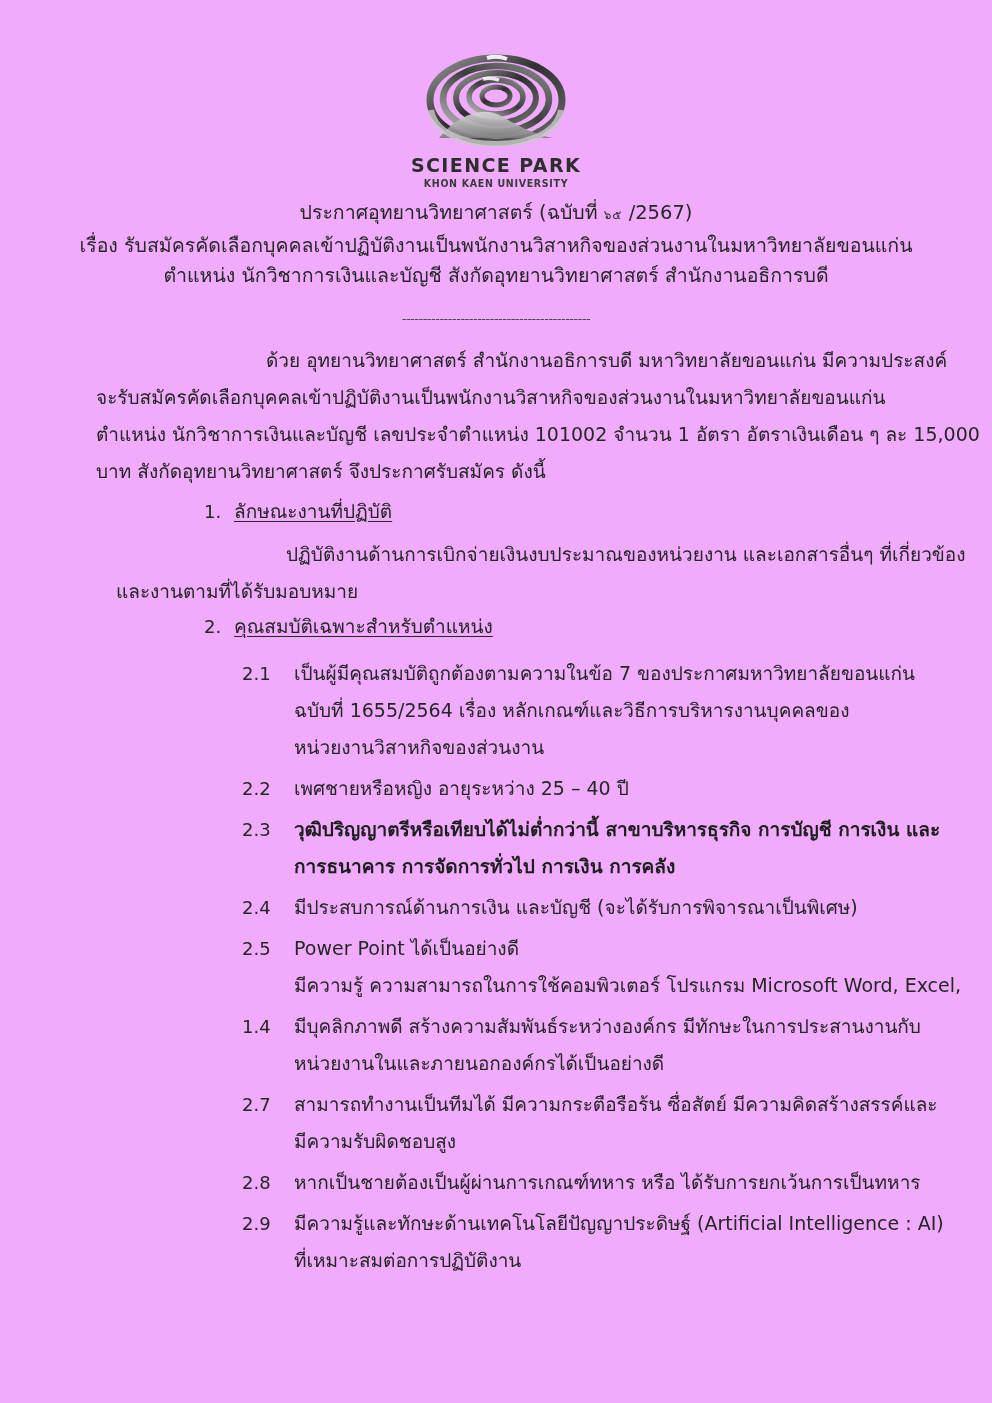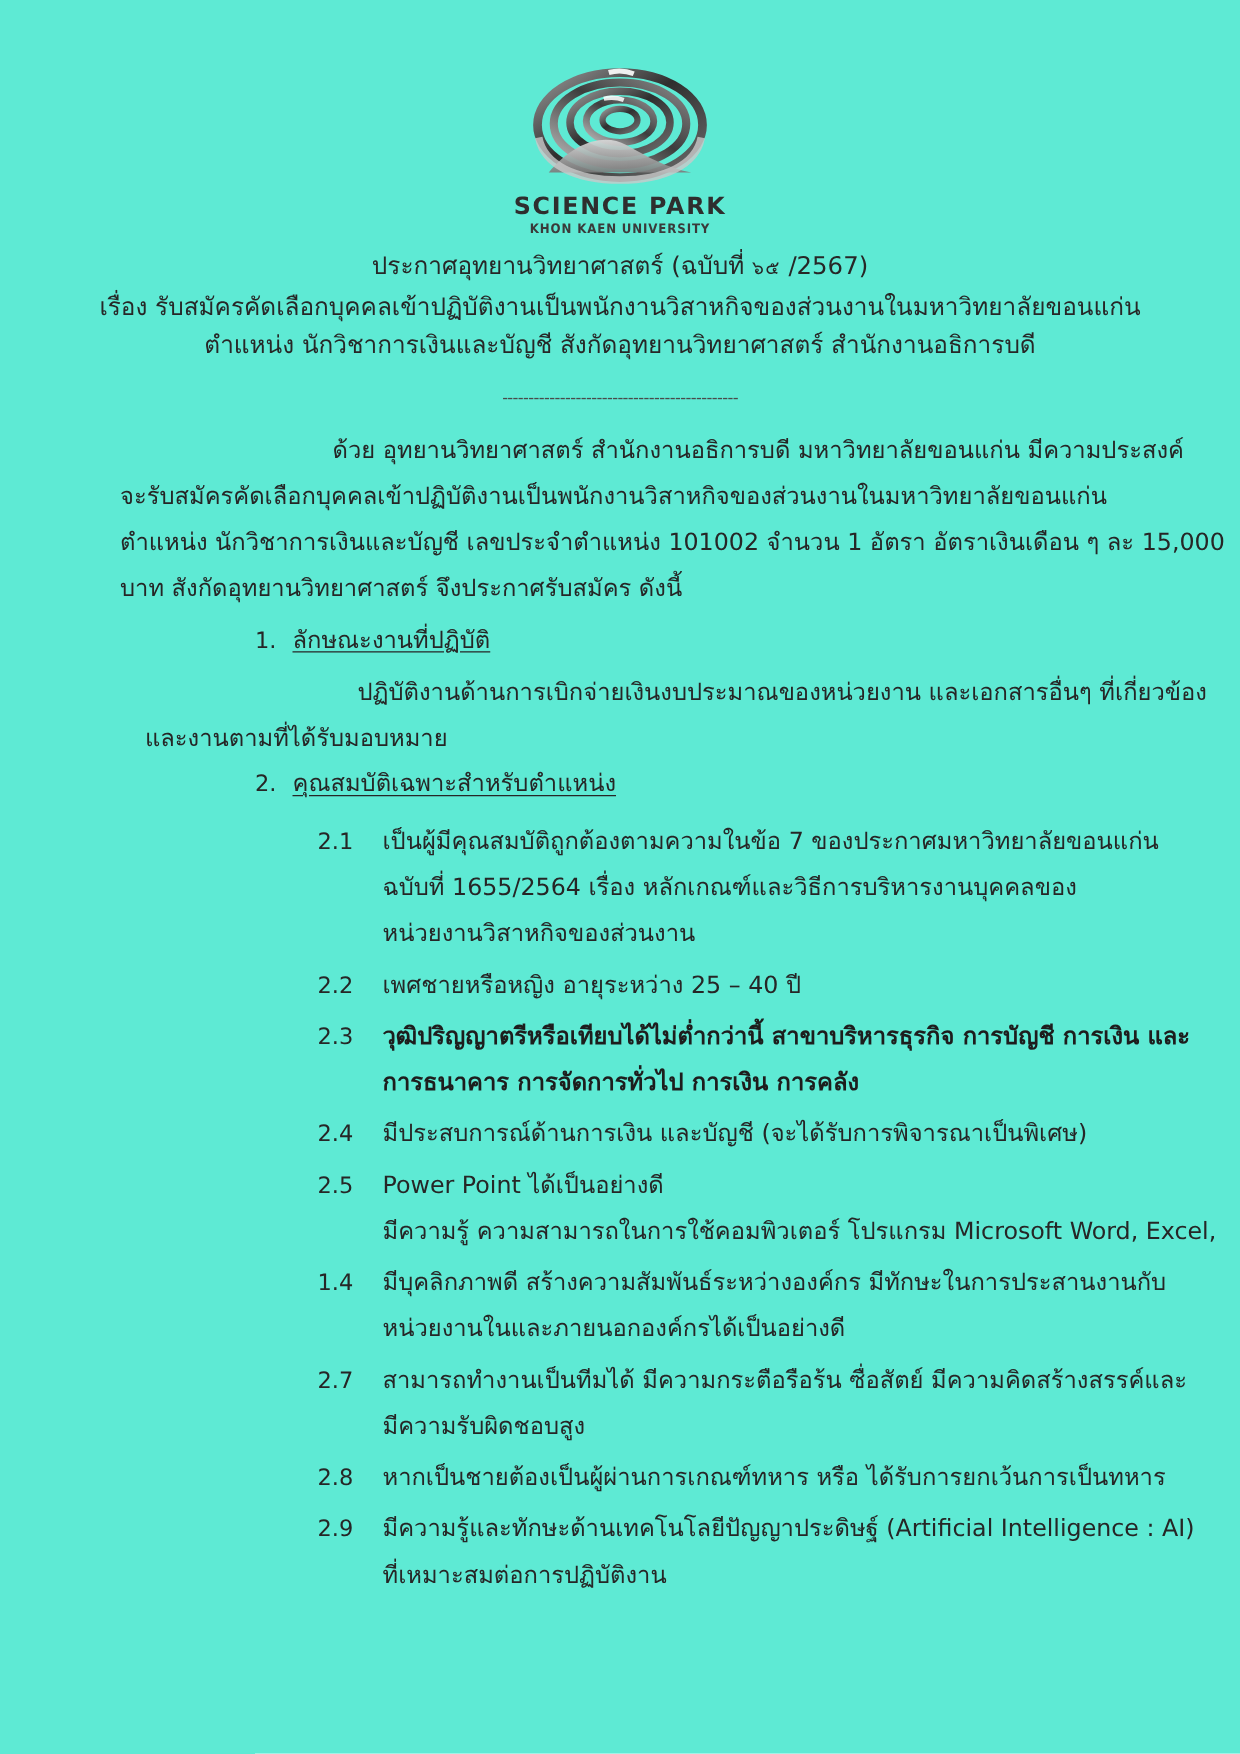--- a/index.html
+++ b/index.html
@@ -5,21 +5,21 @@
 <style>
   html, body {
     margin: 0;
     padding: 0;
     background: #ffffff;
   }
   .page {
     position: relative;
     width: 992px;
     height: 1403px;
-    background: #5eead4;
+    background: #f0abfc;
     font-family: "DejaVu Sans", "Liberation Sans", sans-serif;
     color: #2b2b2b;
     overflow: hidden;
     box-sizing: border-box;
   }
 
   
   .logo-block {
     position: absolute;
     top: 52px;
@@ -60,21 +60,21 @@
     left: 60px;
     width: 872px;
     text-align: center;
     font-size: 19.5px;
     line-height: 30px;
     color: #272727;
   }
   .doc-head .ln { display: block; white-space: nowrap; }
   .thainum {
     font-family: Liberation Mono, monospace;
-    font-size: 15px;
+    font-size: 12px;
     letter-spacing: 1px;
   }
 
   .divider {
     position: absolute;
     top: 314px;
     left: 0;
     width: 992px;
     text-align: center;
     font-size: 13px;
@@ -125,21 +125,21 @@
     margin-top: 10px;
     line-height: 37px;
     margin-left: 20px;
   }
   .sec-body .ln { display: block; white-space: nowrap; }
   .sec-body .ln.indent { padding-left: 170px; }
 
   
   .subitems {
     position: absolute;
-    left: 104px;
+    left: 92px;
     top: 655px;
     width: 840px;
     font-size: 19px;
     color: #262626;
   }
   .subitem {
     display: flex;
     align-items: flex-start;
     padding-left: 150px;
     margin-bottom: 4px;

